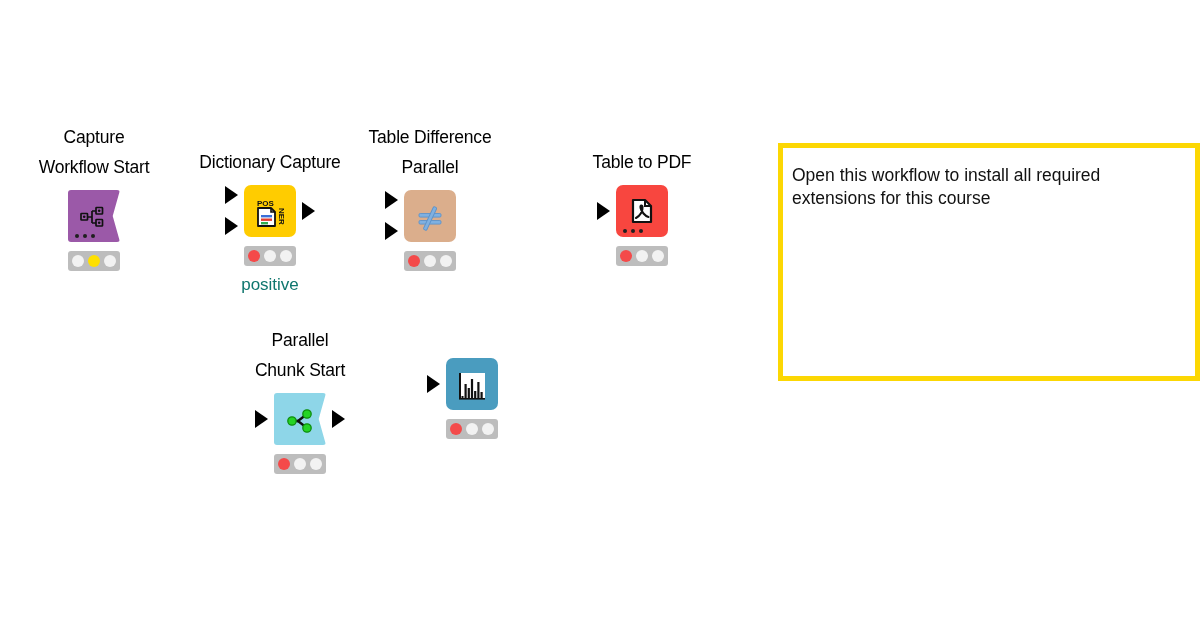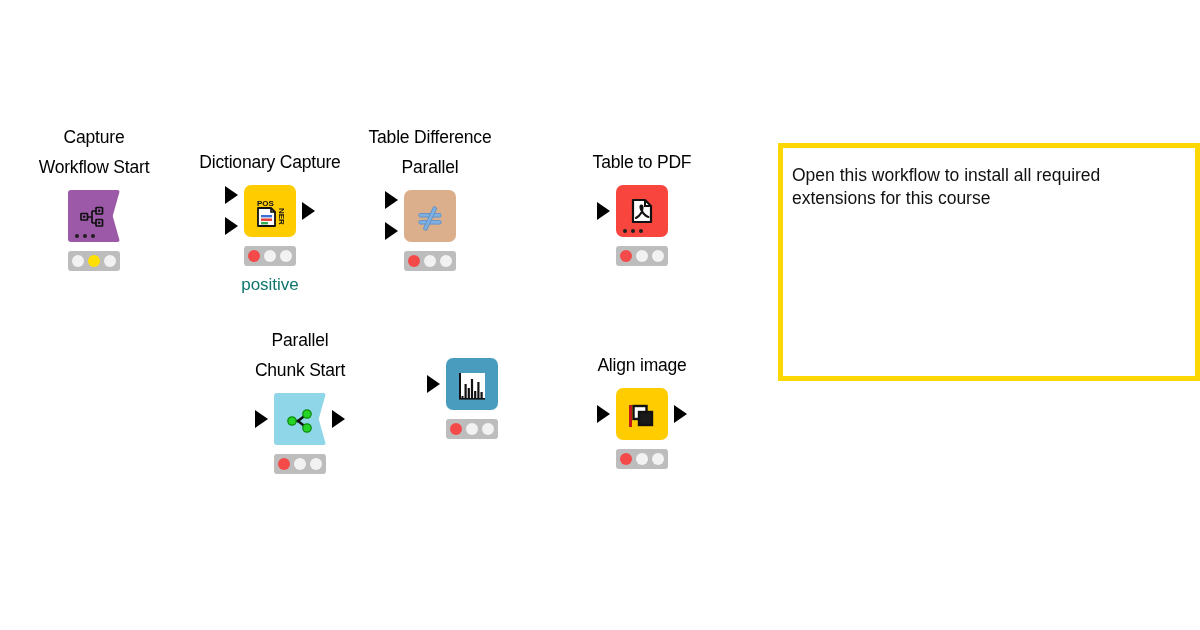--- a/index.html
+++ b/index.html
@@ -328,40 +328,18 @@
         <div class="port port-in port-single"></div>
       </div>
     </div>
     <div class="status">
       <i class="on-red"></i>
       <i></i>
       <i></i>
     </div>
   </div>
 
-  <div class="node" style="left:562px; top:350px;">
-    <div class="node-title">Align image</div>
-    <div class="node-body">
-      <div class="node-figure">
-        <div class="node-shape rect-shape" style="background:#FFCC00;"></div>
-        <div class="node-glyph">
-          <svg width="32" height="30" viewBox="0 0 32 30">
-            <rect x="3" y="4" width="3" height="22" fill="#C51A1A"></rect>
-            <rect x="7.5" y="5" width="13" height="13" fill="#ffffff" stroke="#111" stroke-width="2.4"></rect>
-            <rect x="13" y="11" width="13" height="13" fill="#1a1a1a" stroke="#111" stroke-width="2.4"></rect>
-          </svg>
-        </div>
-        <div class="port port-in port-single"></div>
-        <div class="port port-out port-single"></div>
-      </div>
-    </div>
-    <div class="status">
-      <i class="on-red"></i>
-      <i></i>
-      <i></i>
-    </div>
-  </div>
 
   <div class="annotation" style="left:778px; top:143px; width:422px; height:238px;">
     <div class="annotation-text">Open this workflow to install all required extensions for this course</div>
   </div>
 
 </div>
 
 </body></html>

